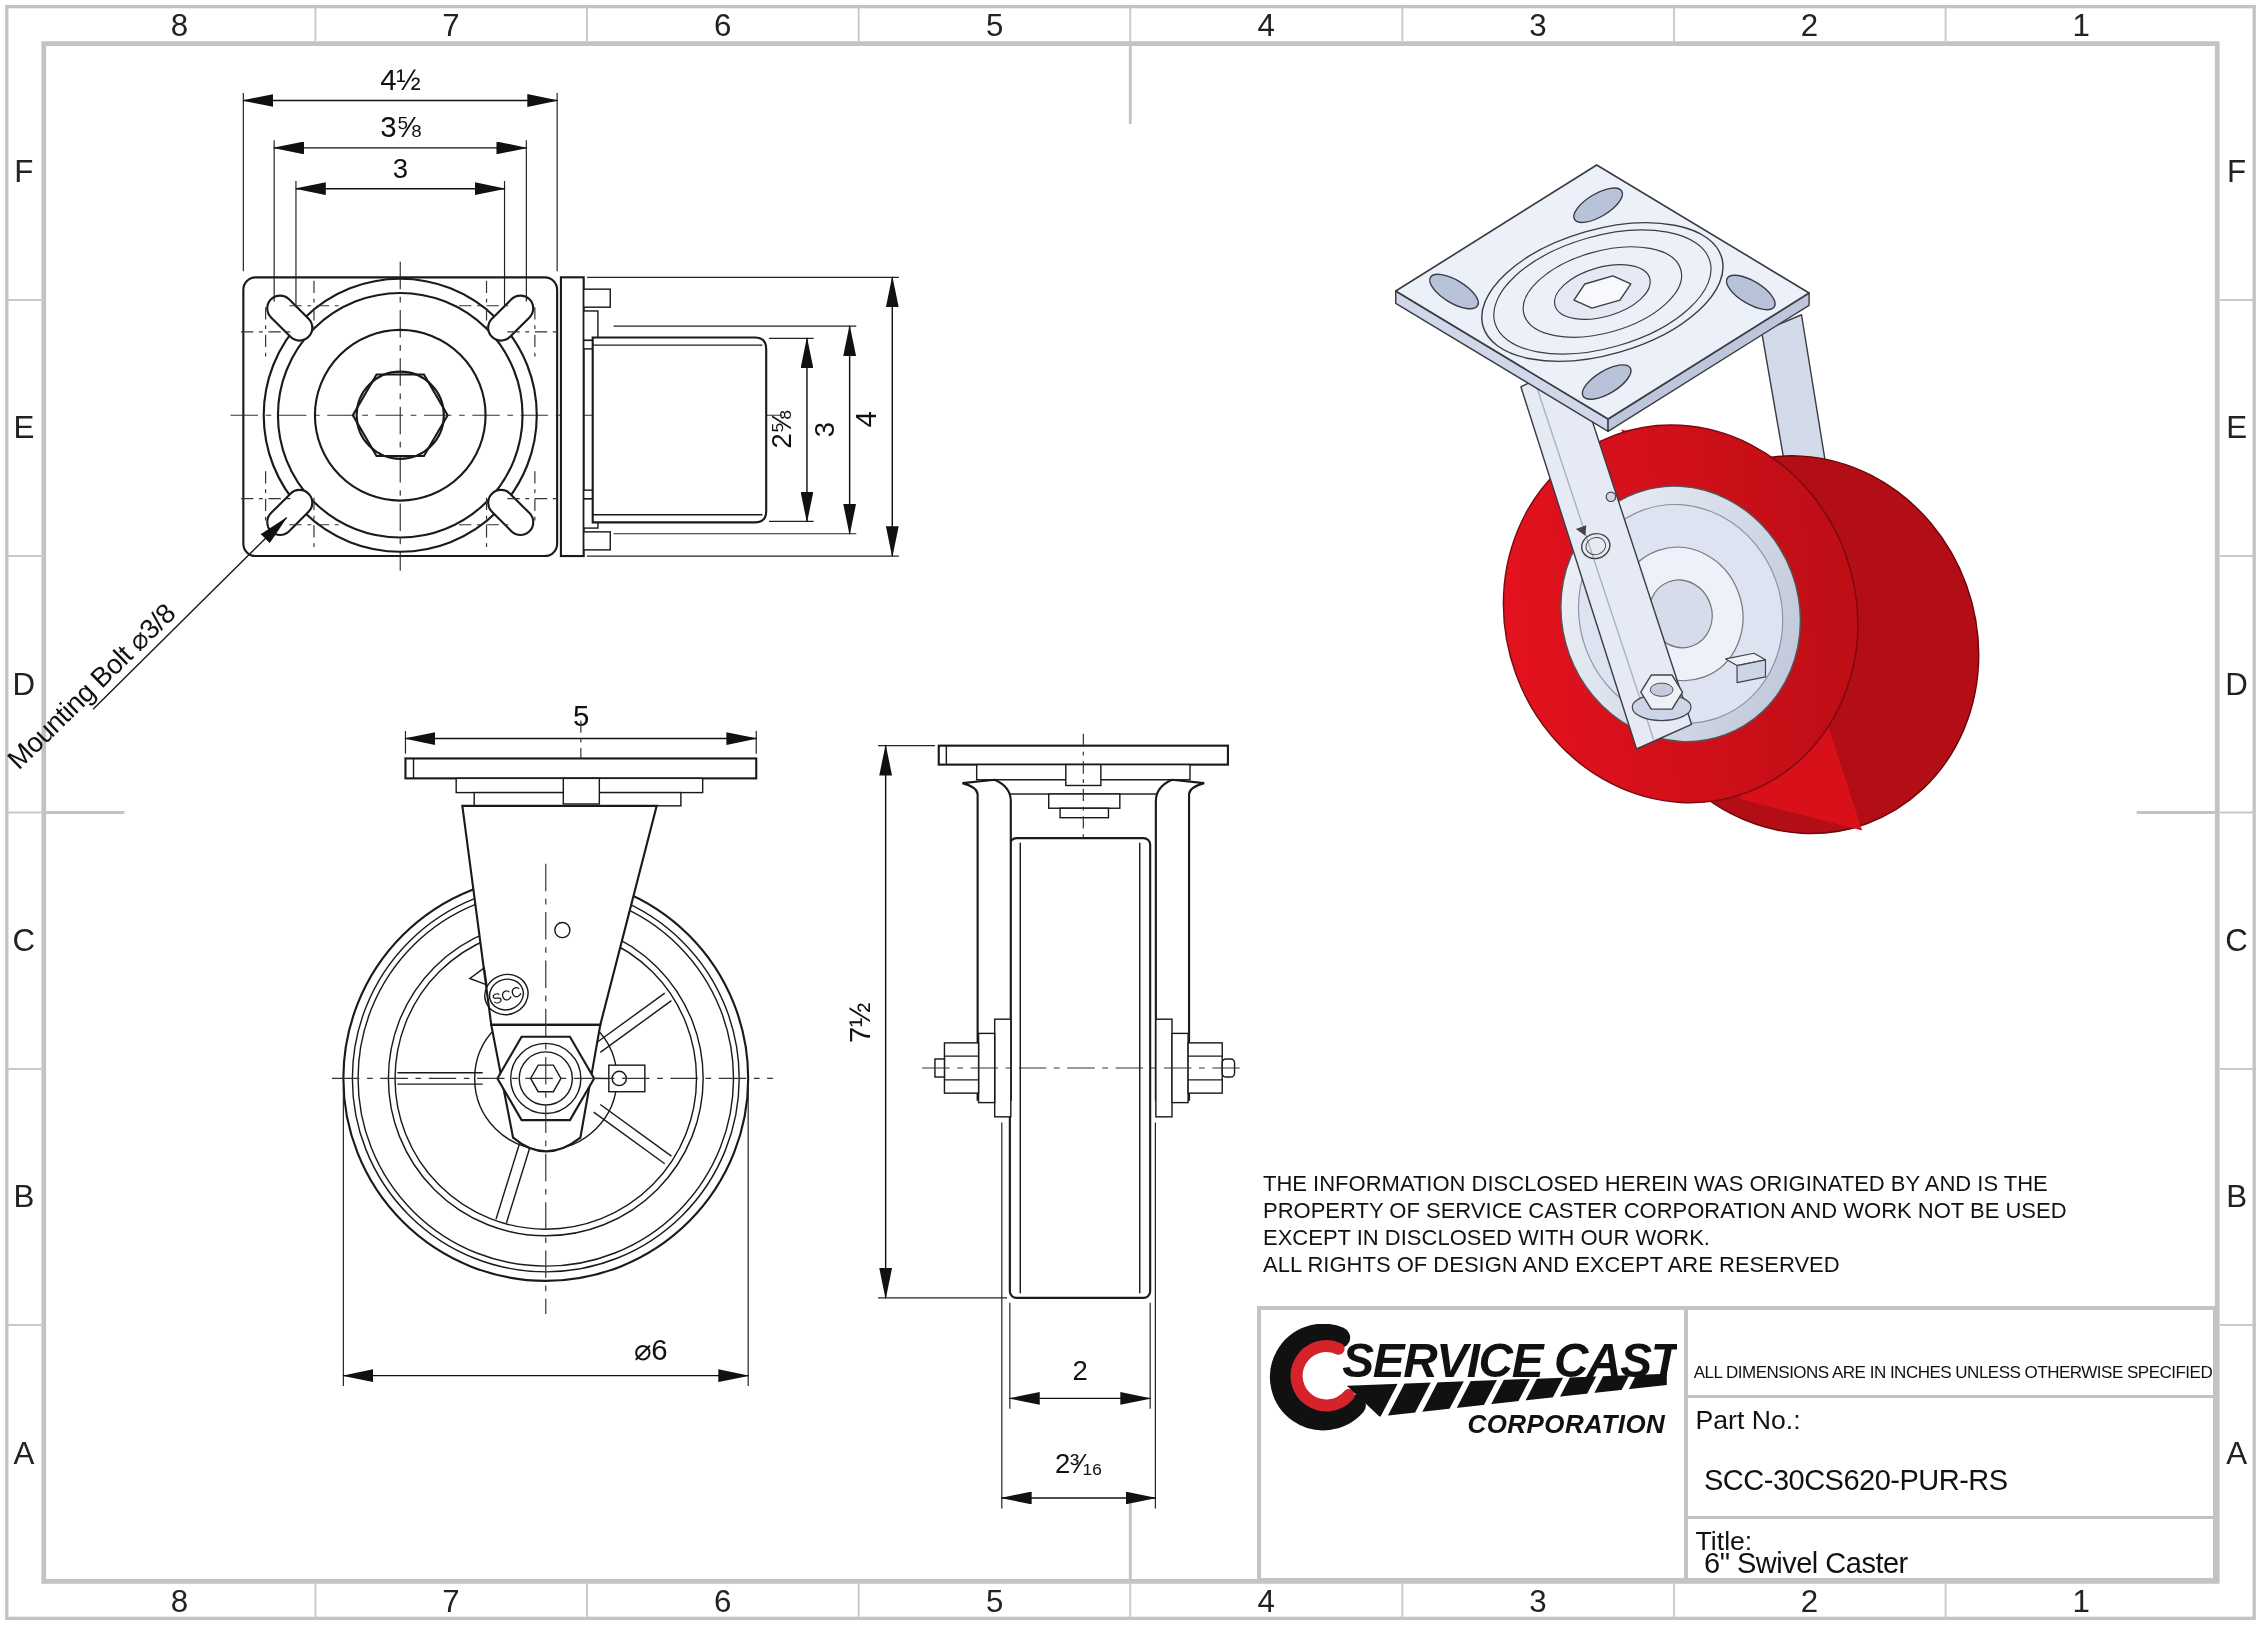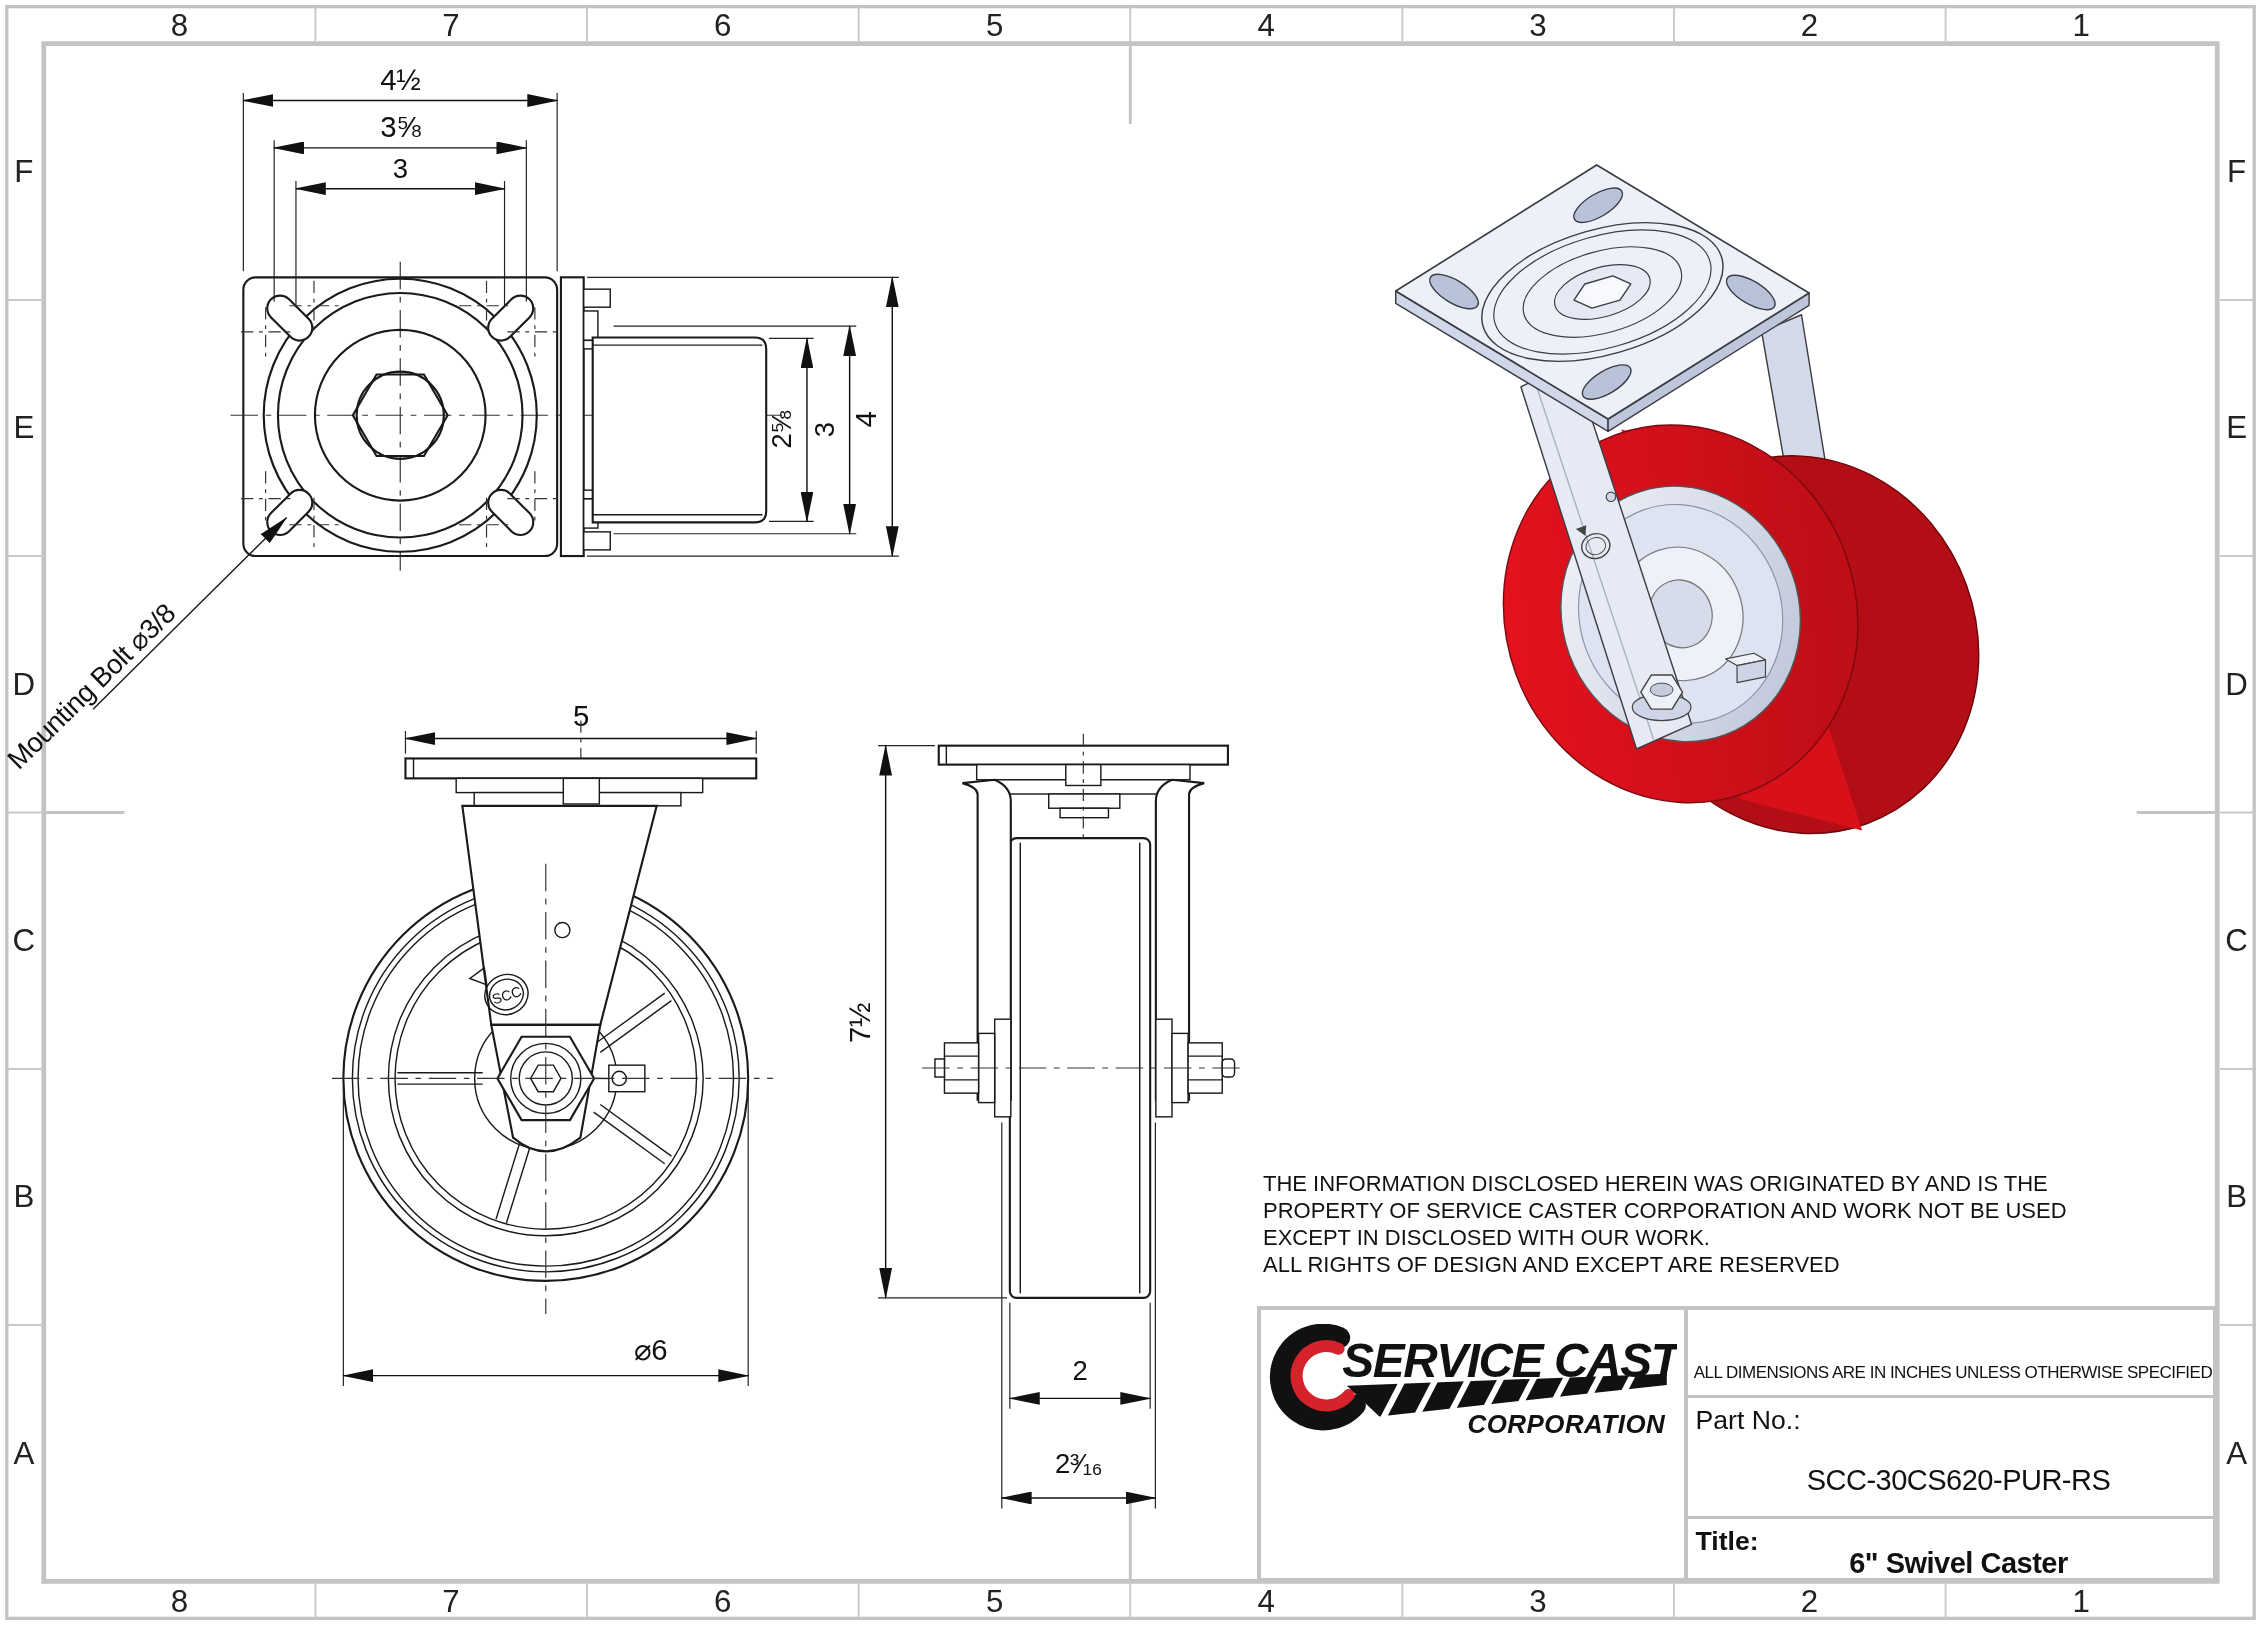--- a/index.html
+++ b/index.html
@@ -45,23 +45,23 @@
     box-sizing:border-box;display:flex;align-items:flex-start;justify-content:center;
     padding-top:14.2px;
   }
   .tb-right{flex:1;display:flex;flex-direction:column;min-width:0;margin-top:41px;}
   .tb-note{
     height:44px;flex:0 0 44px;border-bottom:3.8px solid var(--frame-gray);
     display:flex;align-items:center;padding-left:5.7px;
     font-size:17px;letter-spacing:-0.5px;white-space:nowrap;color:#111;
   }
   .tb-part{height:118px;flex:0 0 118px;border-bottom:3.8px solid var(--frame-gray);position:relative;padding-left:17px;}
-  .tb-title{flex:1;position:relative;font-weight:bold;}
+  .tb-title{flex:1;position:relative;}
   .tb-label{position:absolute;left:7.6px;top:6.6px;font-size:26.6px;color:#111;}
-  .tb-value{position:absolute;left:16px;right:0;top:56%;text-align:center;font-size:29px;color:#111;letter-spacing:-0.5px;}
+  .tb-value{position:absolute;left:16px;right:0;top:56%;font-size:29px;color:#111;letter-spacing:-0.5px;}
   .tb-title .tb-value{top:48%;}
 </style>
 </head>
 <body>
 
 <div class="sheet">
 
 <svg width="2261" height="1625" viewBox="0 0 4769 3428">
   <defs>
     <marker id="arr" viewBox="0 0 22 9" refX="21" refY="4.5" markerWidth="22" markerHeight="9" orient="auto-start-reverse">

